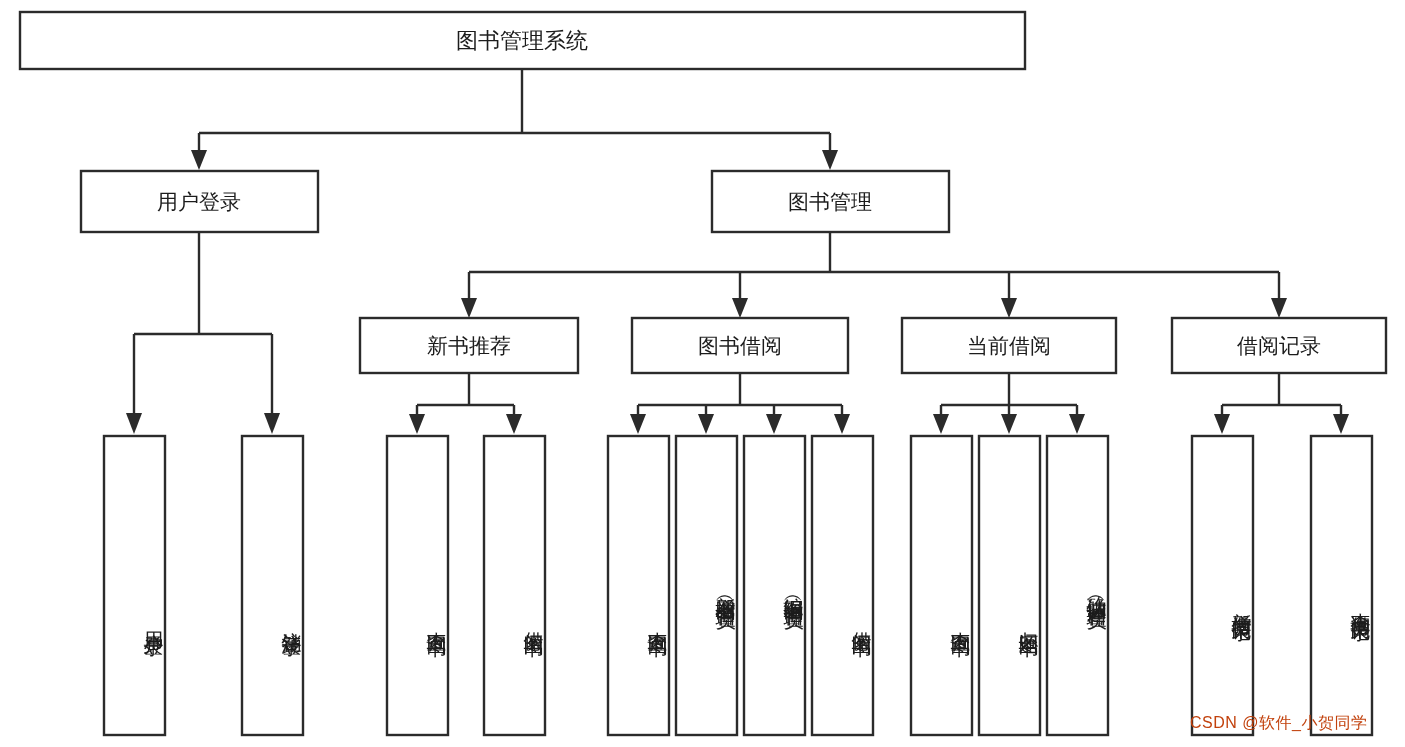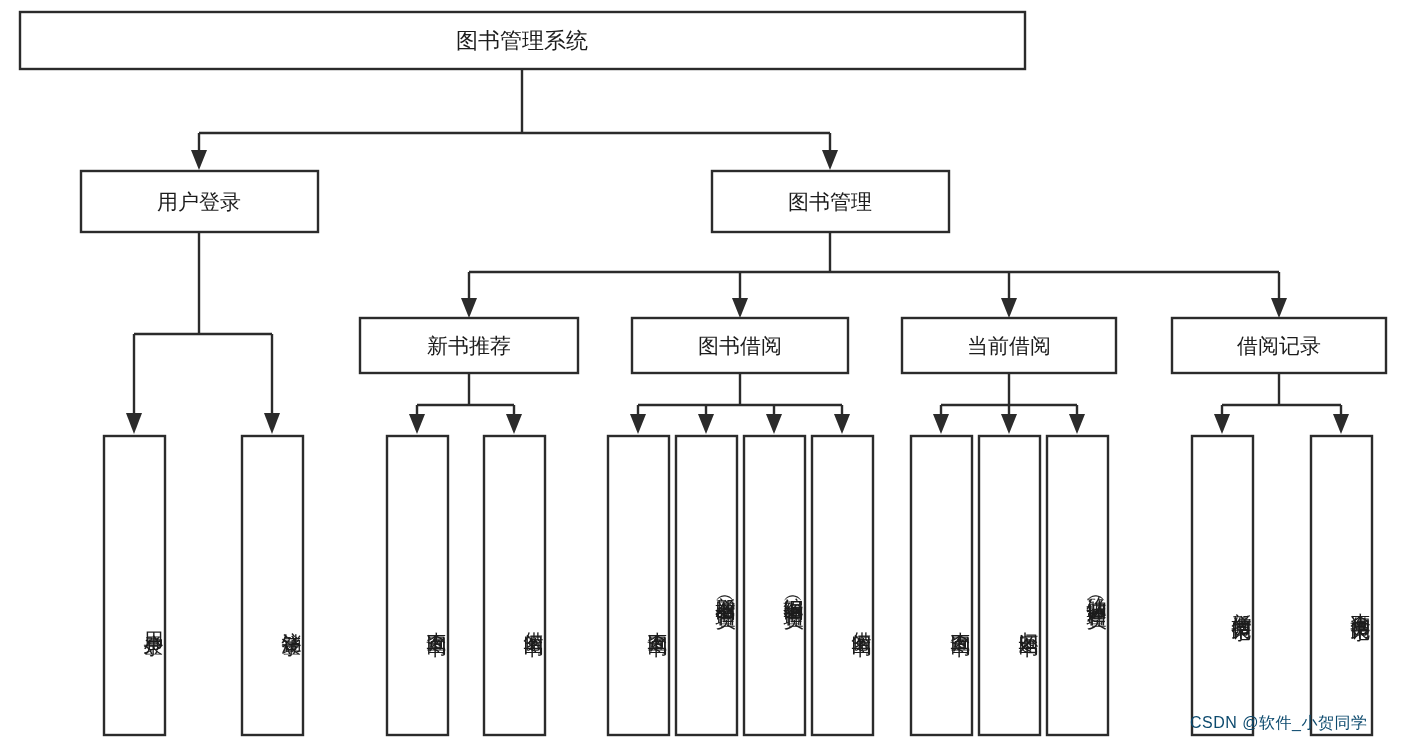--- a/index.html
+++ b/index.html
@@ -66,21 +66,21 @@
     justify-content: center;
     white-space: nowrap;
     pointer-events: none;
   }
   .watermark {
     position: absolute;
     left: 1190px;
     top: 713px;
     font-family: "Liberation Sans", "DejaVu Sans", sans-serif;
     font-size: 16px;
-    color: #0c4a6e;
+    color: #c2410c;
     white-space: nowrap;
     letter-spacing: 0.5px;
   }
 </style>
 </head>
 <body>
 
 <div id="diagram-root">
 
   <svg id="tree-svg" viewBox="0 0 1405 747">

